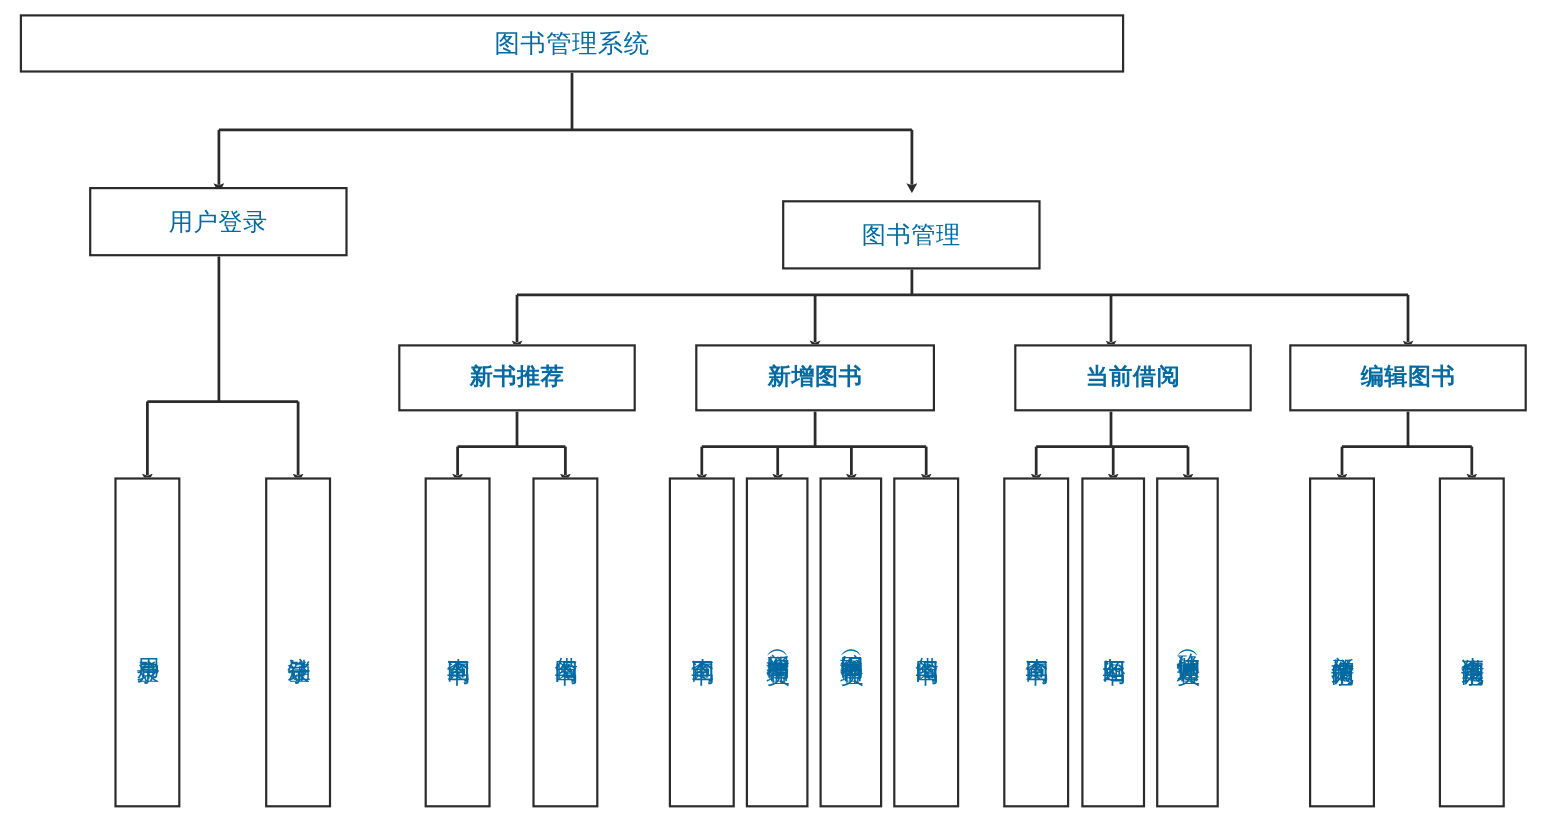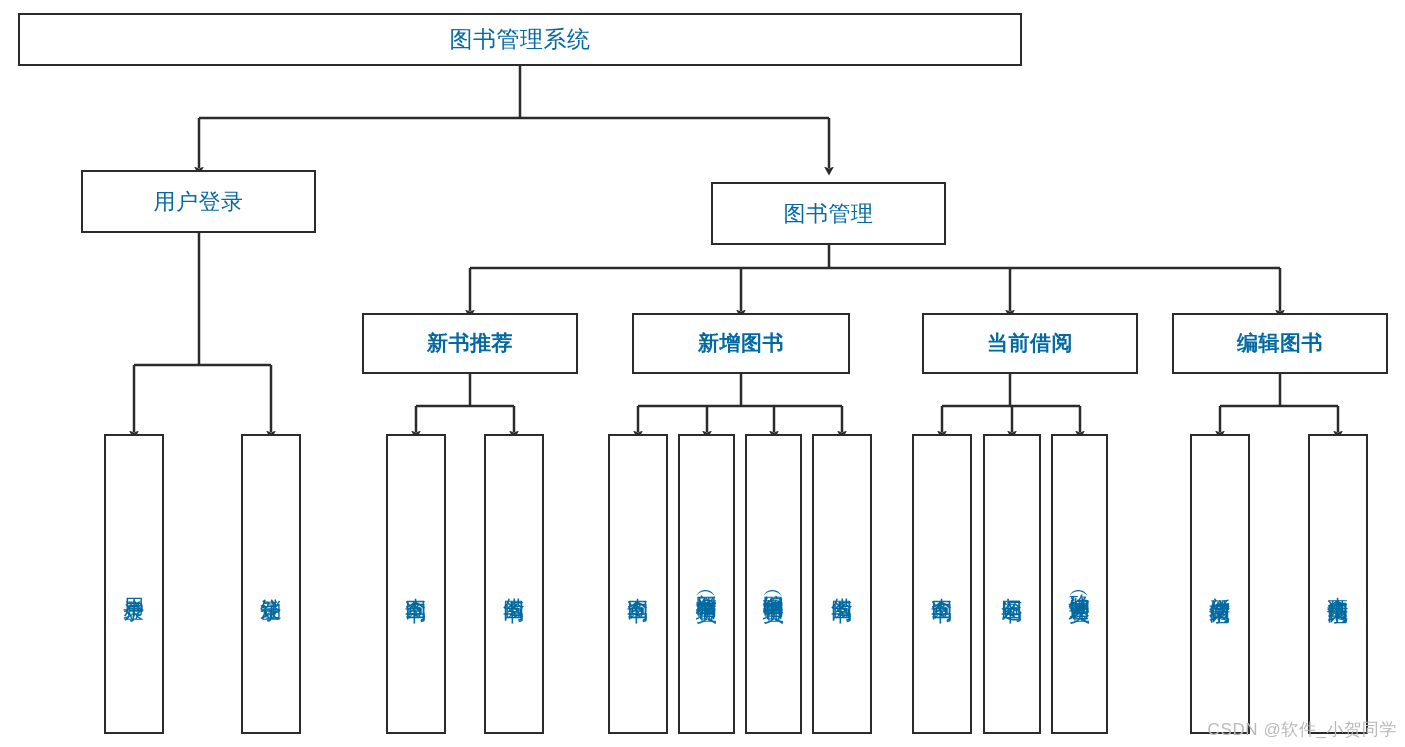--- a/index.html
+++ b/index.html
@@ -171,14 +171,13 @@
         <span class="node-label">确认归还（管理员）</span>
       </div>
       <div class="node-box node-leaf" style="left: 1190px; top: 434px; width: 60px; height: 300px;">
         <span class="node-label">新增借阅记录</span>
       </div>
       <div class="node-box node-leaf" style="left: 1308px; top: 434px; width: 60px; height: 300px;">
         <span class="node-label">查询借阅记录</span>
       </div>
     </div>
 
-  <div id="watermark">CSDN @软件_小贺同学</div>
 </div>
 
 </body></html>

